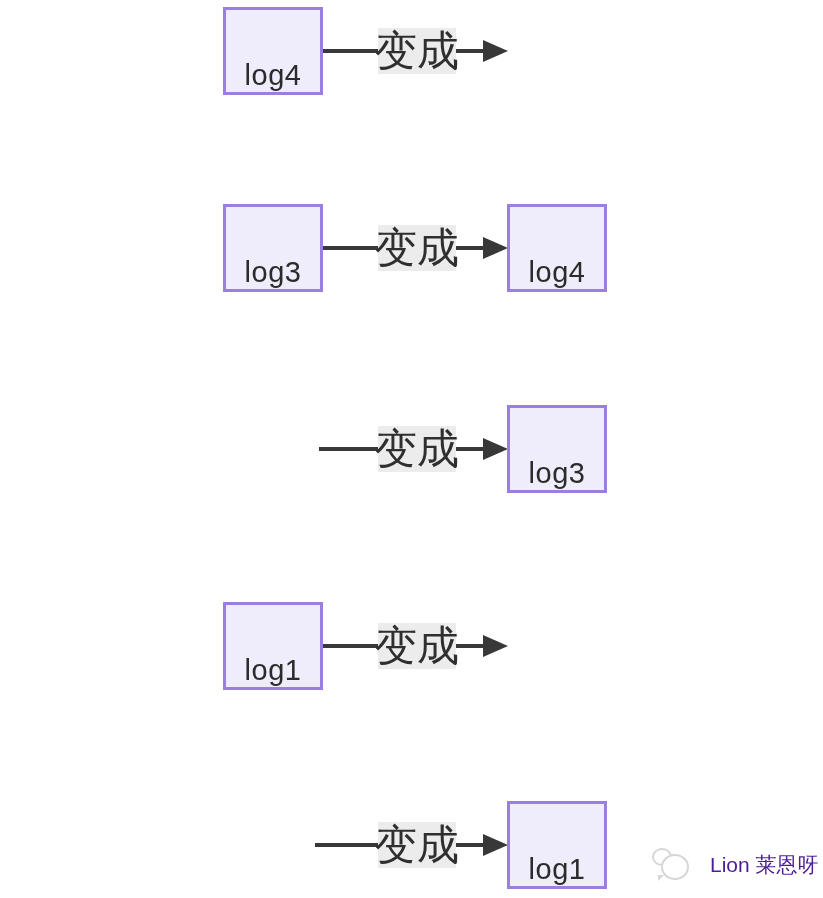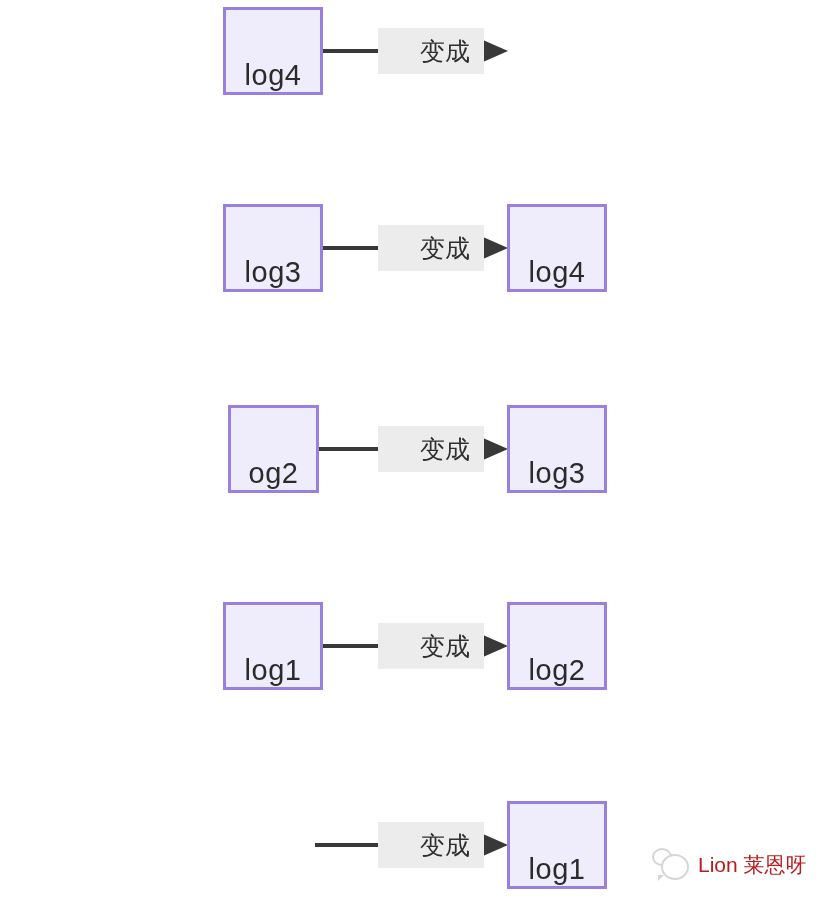--- a/index.html
+++ b/index.html
@@ -70,24 +70,23 @@
   .edge-label {
     position: absolute;
     left: 378px;
     top: 21px;
     width: 78px;
     height: 46px;
     background: #ececec;
     display: flex;
     align-items: center;
     justify-content: center;
-    font-size: 25px;
+    font-size: 42px;
     color: #2f2f2f;
     white-space: nowrap;
-    padding-left: 28px;
   }
 
   .watermark {
     position: absolute;
     left: 648px;
     top: 840px;
     width: 170px;
     height: 50px;
     display: flex;
     align-items: center;
@@ -122,23 +121,23 @@
     position: absolute;
     left: 10px;
     top: 33px;
     width: 0;
     height: 0;
     border-top: 6px solid #d6d6d6;
     border-right: 6px solid transparent;
   }
   .wm-text {
     font-size: 21px;
-    margin-left: 4px;
+    margin-left: 16px;
     white-space: nowrap;
-    color: #b91c1c;
+    color: #4c1d95;
     text-shadow: 0 1px 0 #ffffff;
   }
 </style>
 </head>
 <body>
 
 <div class="canvas">
 
   <div class="row r0">
     <div class="node from-box">
@@ -155,41 +154,35 @@
     </div>
     <div class="arrow-line"></div>
     <div class="arrow-head"></div>
     <div class="edge-label">变成</div>
     <div class="node to-box">
       <span>log4</span>
     </div>
   </div>
 
   <div class="row r2">
-    <div class="node from-box">
-      <span>og2</span>
-    </div>
     <div class="arrow-line"></div>
     <div class="arrow-head"></div>
     <div class="edge-label">变成</div>
     <div class="node to-box">
       <span>log3</span>
     </div>
   </div>
 
   <div class="row r3">
     <div class="node from-box">
       <span>log1</span>
     </div>
     <div class="arrow-line"></div>
     <div class="arrow-head"></div>
     <div class="edge-label">变成</div>
-    <div class="node to-box">
-      <span>log2</span>
-    </div>
   </div>
 
   <div class="row r4">
     <div class="arrow-line"></div>
     <div class="arrow-head"></div>
     <div class="edge-label">变成</div>
     <div class="node to-box">
       <span>log1</span>
     </div>
   </div>

